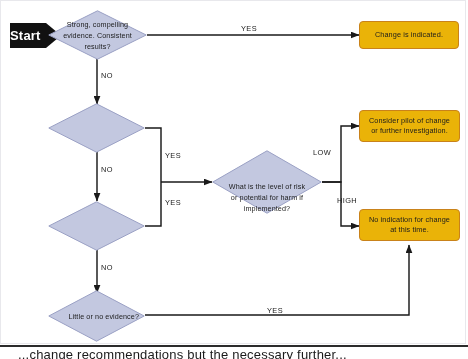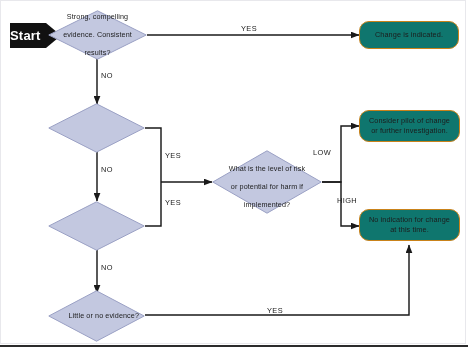--- a/index.html
+++ b/index.html
@@ -78,31 +78,31 @@
   .diamond .dshape {
     position: absolute;
     left: 0; top: 0;
     width: 100%;
     height: 100%;
   }
   .diamond .dlabel {
     position: relative;
     z-index: 2;
     font-size: 7.2px;
-    line-height: 18px;
+    line-height: 11px;
     color: #1c1c1c;
     padding: 0 6px;
     letter-spacing: .1px;
   }
 
   
   .pill {
-    background: #0f766e;
+    background: #eab308;
     border: 1px solid #c9821a;
-    border-radius: 10px;
+    border-radius: 4px;
     display: flex;
     align-items: center;
     justify-content: center;
     text-align: center;
     font-size: 7.3px;
     line-height: 9.6px;
     color: #1c1c1c;
     letter-spacing: .1px;
     padding: 0 5px;
     box-sizing: border-box;
@@ -242,14 +242,17 @@
 
   <span class="edge-label" style="left:101px; top:263px;">NO</span>
 
   <span class="edge-label" style="left:267px; top:306px;">YES</span>
 
   <span class="edge-label" style="left:313px; top:148px;">LOW</span>
 
   <span class="edge-label" style="left:310px; top:196px;padding-left:27px;">HIGH</span>
 
   <div id="bottom-rule"></div>
+  <div id="clipped-caption">
+    <span class="cap-text">...change recommendations but the necessary further...</span>
+  </div>
 
 </div>
 
 </body></html>

